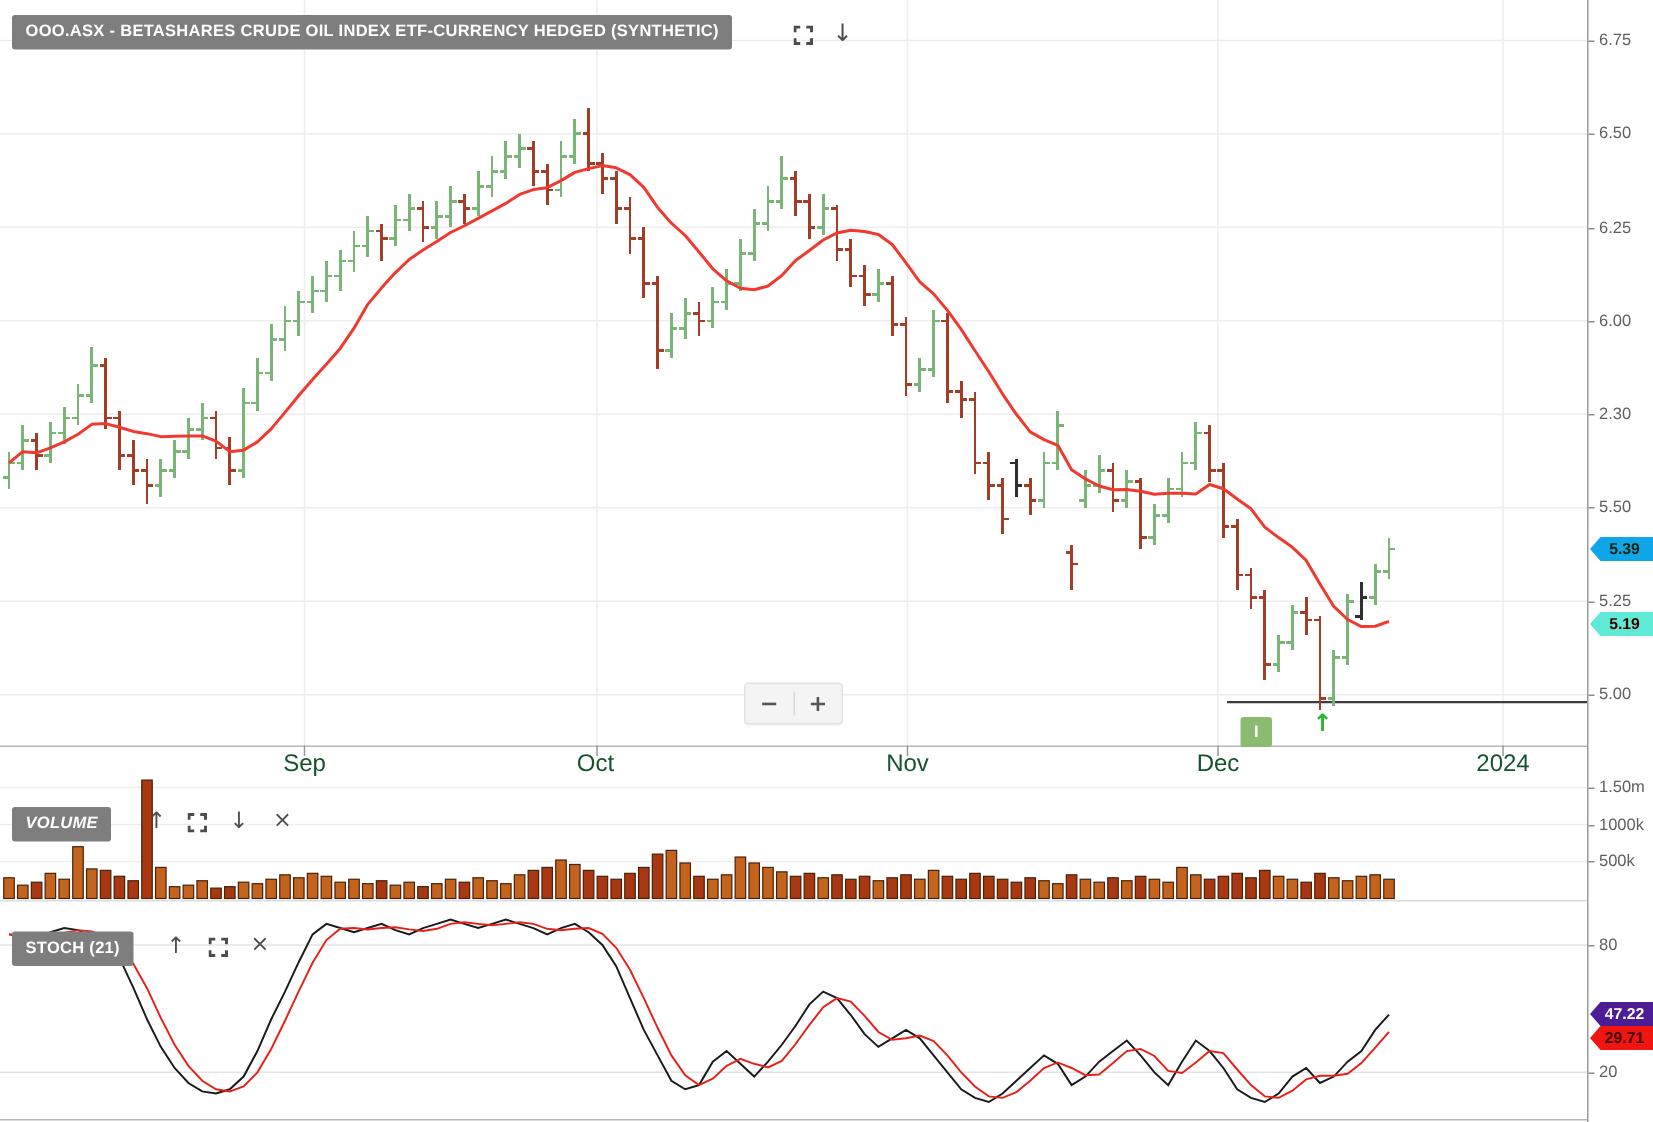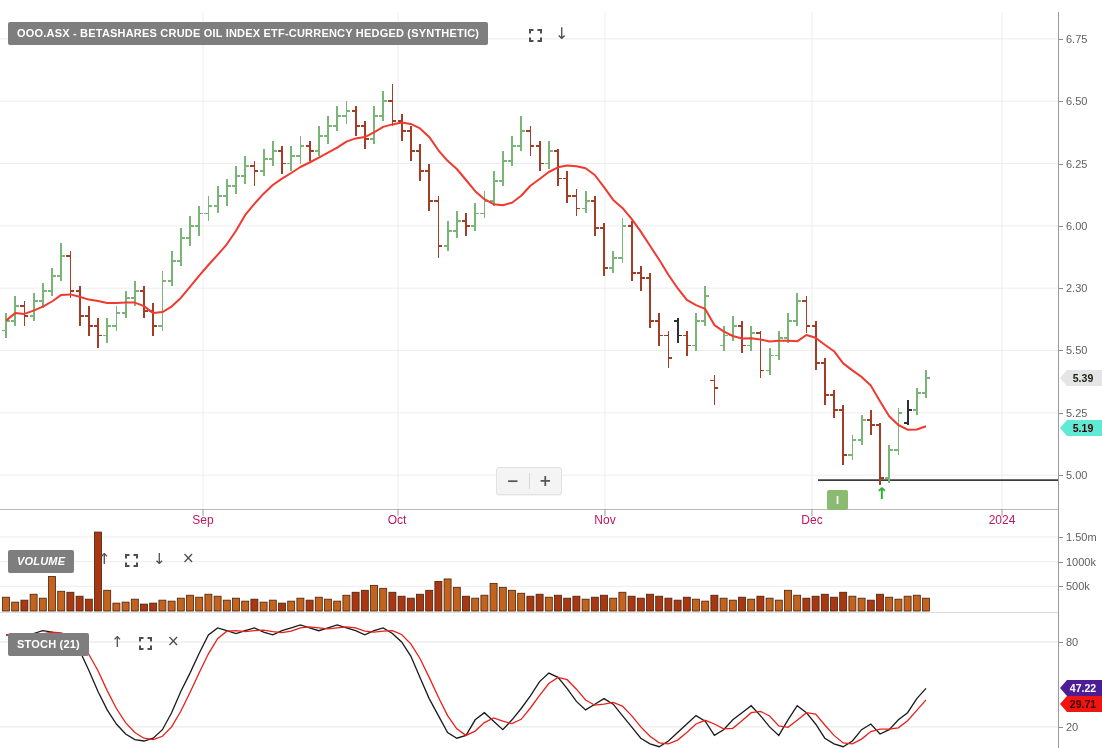--- a/index.html
+++ b/index.html
@@ -1,34 +1,34 @@
 <!DOCTYPE html>
 <html><head>
 <meta charset="utf-8">
 <style>
   html,body{margin:0;padding:0;background:#fff;width:1102px;height:748px;overflow:hidden;
     font-family:"Liberation Sans","DejaVu Sans",sans-serif;}
-  #stage{position:relative;width:1102px;height:549px;background:#fff;margin-top:12px;}
+  #stage{position:relative;width:1102px;height:549px;background:#fff;}
   #chartSvg{position:absolute;left:0;top:0;}
   .badge{position:absolute;background:#7e7e7e;color:#fff;font-weight:bold;font-size:11px;
     line-height:15px;padding:4px 9px;border-radius:2px;letter-spacing:.2px;white-space:nowrap;z-index:5;}
   .glyph-btn{position:absolute;color:#4d4d4d;font-family:"DejaVu Sans",sans-serif;font-size:15px;
     line-height:15px;z-index:6;cursor:pointer;}
   .corner-icon{position:absolute;z-index:6;cursor:pointer;}
   .zoom-ctl{position:absolute;left:496px;top:455px;width:64px;height:26px;background:#f4f4f4;
     border:1px solid #e2e2e2;border-radius:3px;display:flex;align-items:center;z-index:6;
     box-shadow:0 1px 1px rgba(0,0,0,.05);}
   .zoom-half{flex:1;text-align:center;font-size:15px;font-weight:bold;color:#555;
     font-family:"DejaVu Sans",sans-serif;line-height:24px;cursor:pointer;}
   .zoom-div{width:1px;height:16px;background:#d7d7d7;}
   .i-badge{position:absolute;left:827px;top:478px;width:21px;height:20px;background:#8bbb70;
     border-radius:2px;color:#fff;font-size:11px;font-weight:bold;text-align:center;line-height:20px;z-index:6;}
   .up-marker{position:absolute;left:875px;top:472px;color:#27b42e;font-size:16px;font-weight:bold;
     font-family:"DejaVu Sans",sans-serif;z-index:6;}
-  .month-label{position:absolute;top:501px;transform:translateX(-50%);font-size:12px;color:#be185d;z-index:4;}
+  .month-label{position:absolute;top:501px;transform:translateX(-50%);font-size:16px;color:#14532d;z-index:4;}
   .price-axis{position:absolute;left:1058px;top:0;width:44px;height:748px;border-left:1px solid #9a9a9a;
     background:#fff;z-index:4;}
   .ax-label{position:absolute;left:7px;font-size:11px;color:#5f5f5f;transform:translateY(-50%);white-space:nowrap;}
   .ax-tick{position:absolute;left:0;width:4px;height:0;border-top:1px solid #8a8a8a;}
   .ax-tag{position:absolute;left:1px;width:42px;height:16px;font-size:10.5px;font-weight:bold;
     line-height:16px;text-align:center;clip-path:polygon(0 50%,7px 0,100% 0,100% 100%,7px 100%);
     padding-left:4px;box-sizing:border-box;}
 </style>
 </head>
 <body>
@@ -337,18 +337,18 @@
       <div class="ax-tick" style="top: 525px;"></div>
       <div class="ax-label" style="top: 525px;">1.50m</div>
       <div class="ax-tick" style="top: 550px;"></div>
       <div class="ax-label" style="top: 550px;">1000k</div>
       <div class="ax-tick" style="top: 574px;"></div>
       <div class="ax-label" style="top: 574px; text-align: center;">500k</div>
       <div class="ax-tick" style="top: 630px;"></div>
       <div class="ax-label" style="top: 630px;">80</div>
       <div class="ax-tick" style="top: 715px;"></div>
       <div class="ax-label" style="top: 715px;">20</div>
-      <div class="ax-tag" style="top: 358px; background: #e5e5e5; color: rgb(21, 35, 15);">5.39</div>
+      <div class="ax-tag" style="top: 358px; background: #0ea5e9; color: rgb(21, 35, 15);">5.39</div>
       <div class="ax-tag" style="top: 408px; background: #5eead4; color: rgb(61, 2, 0);">5.19</div>
       <div class="ax-tag" style="top: 668px; background: #4c1d95; color: rgb(255, 255, 255);">47.22</div>
       <div class="ax-tag" style="top: 684px; background: rgb(239, 21, 17); color: rgb(61, 2, 0);">29.71</div>
     </div>
 </div>
 
 </body></html>

